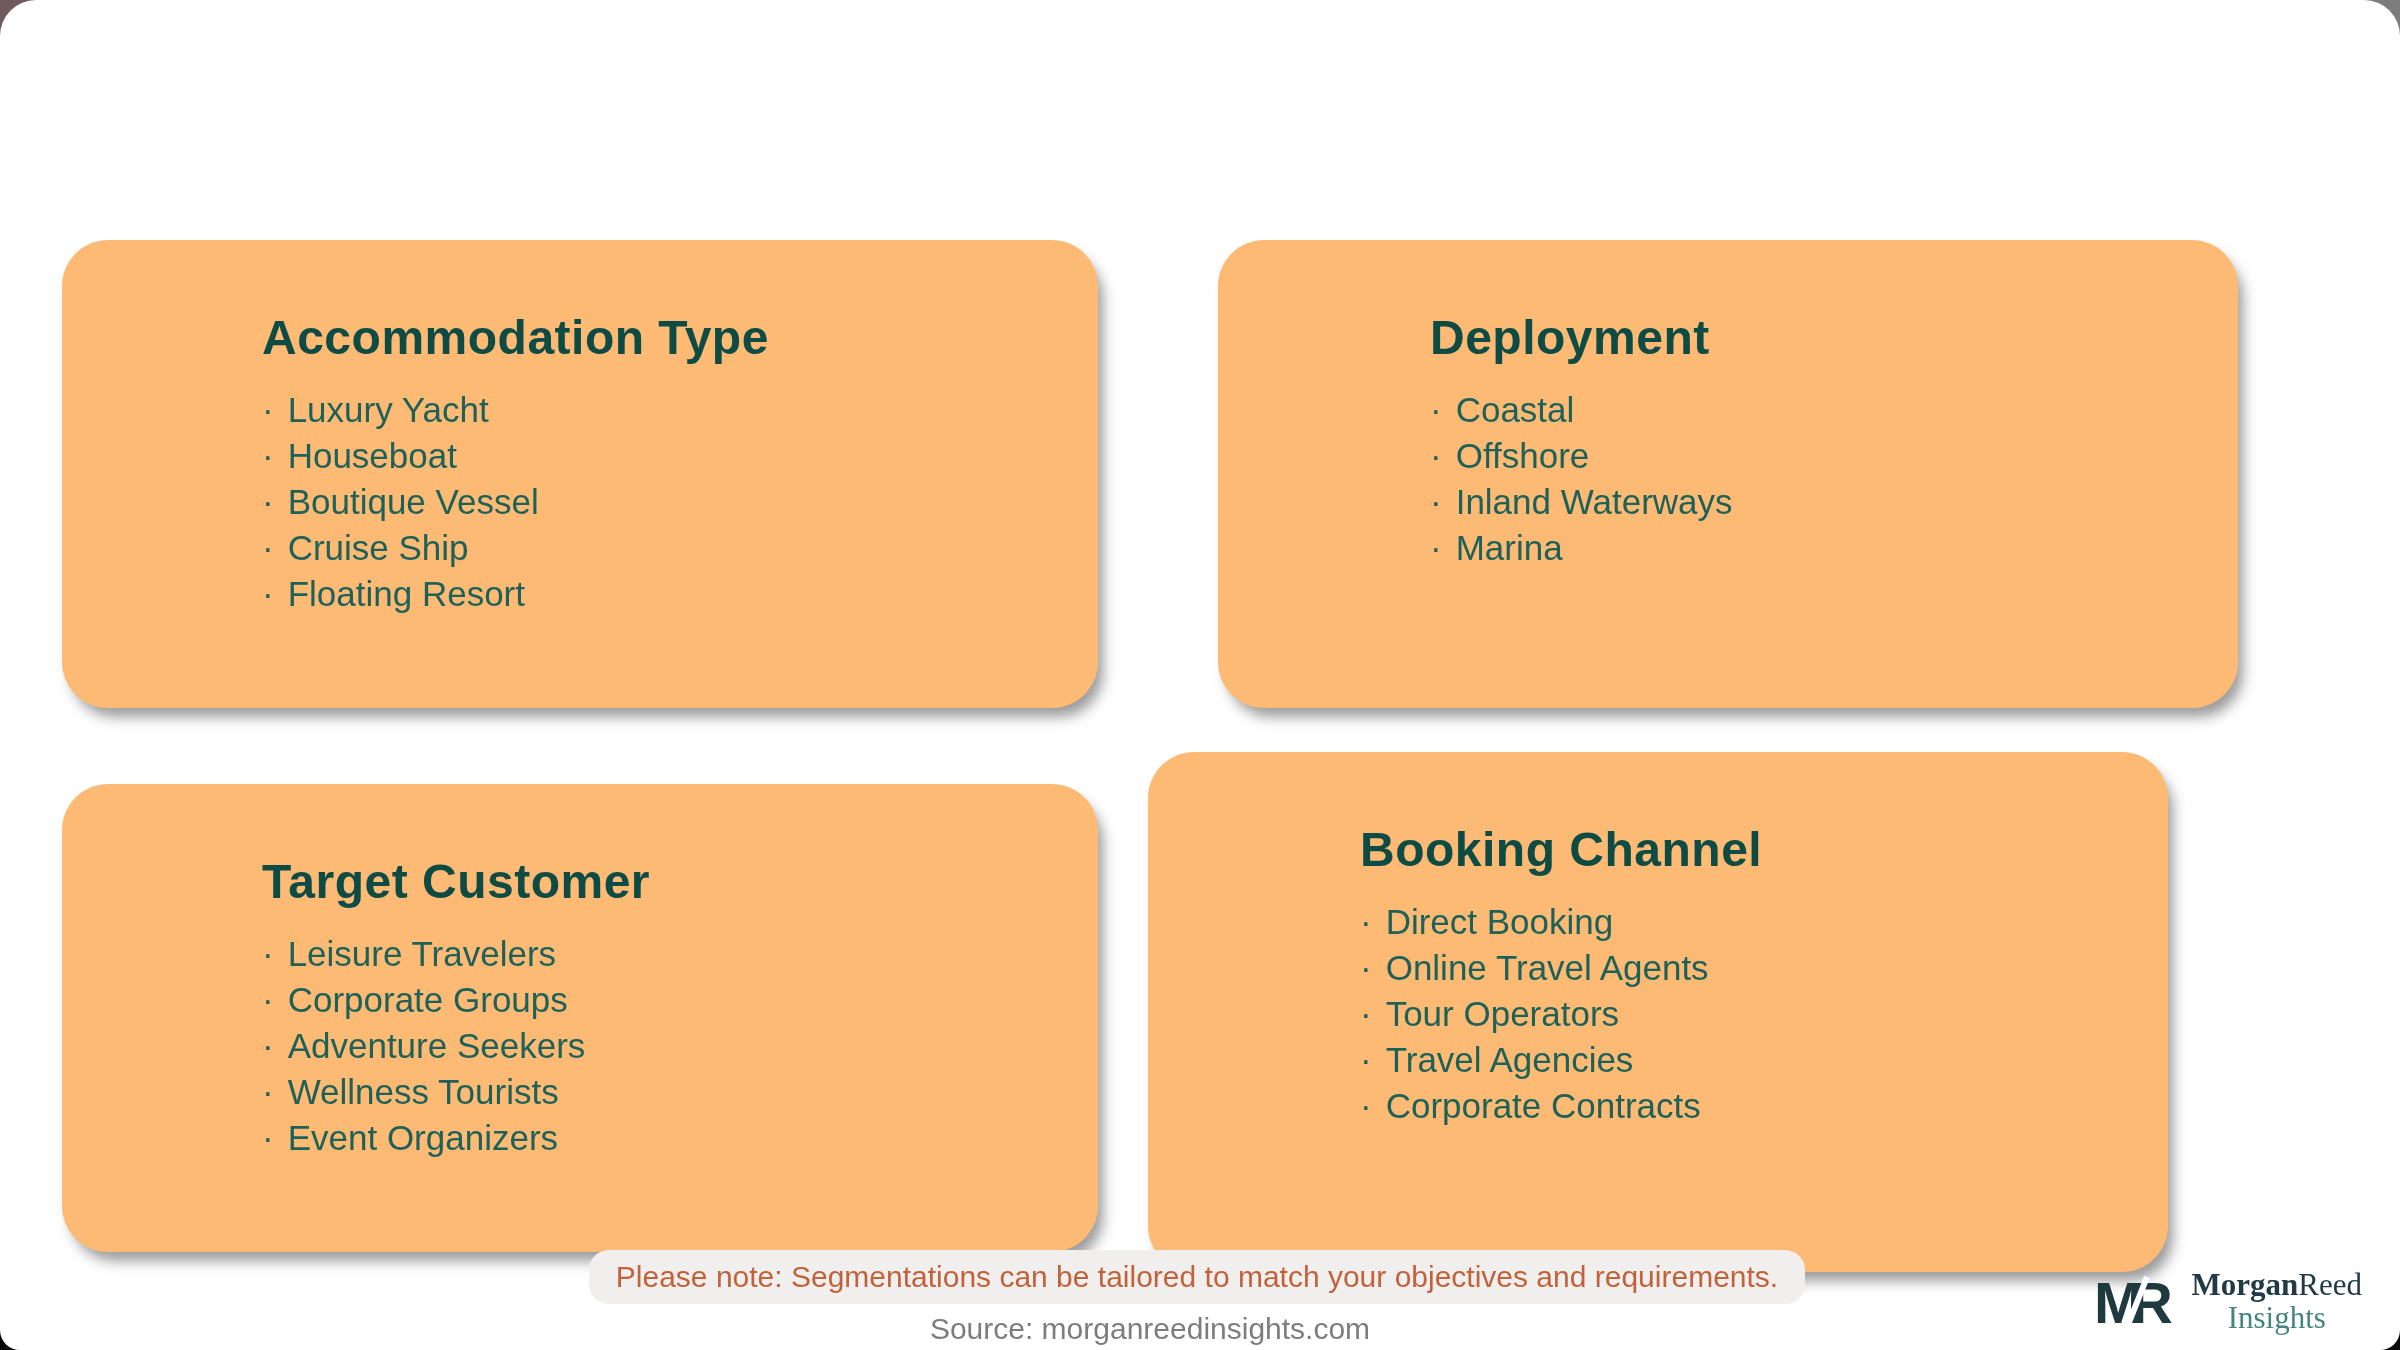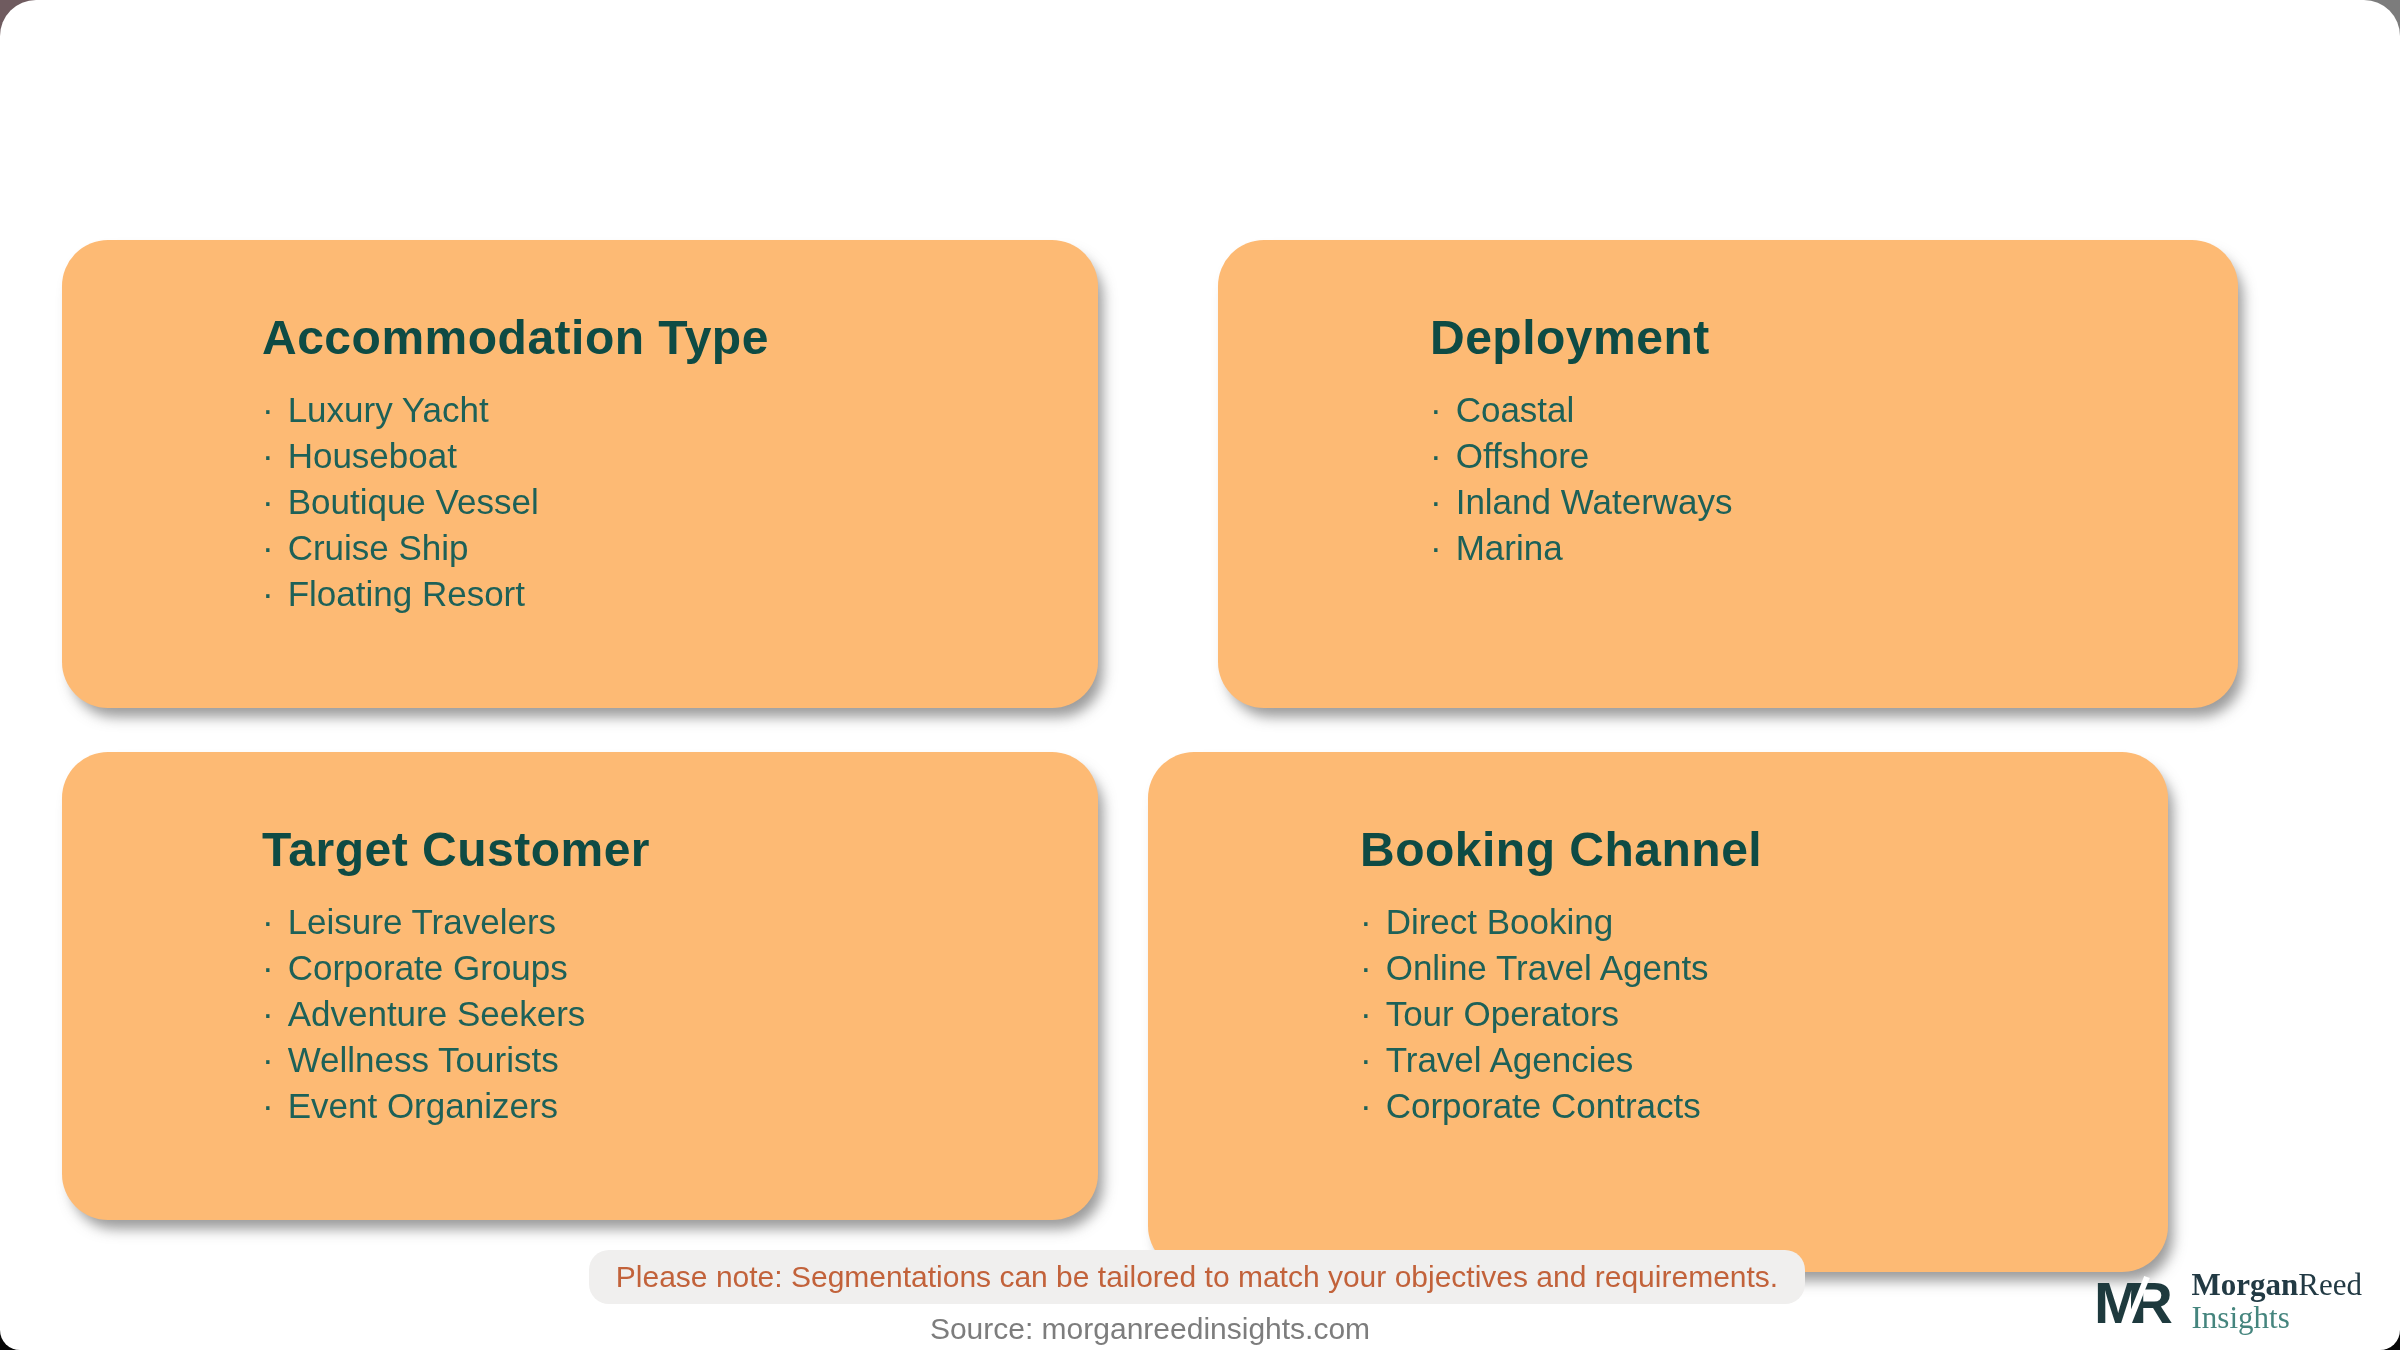--- a/index.html
+++ b/index.html
@@ -58,21 +58,21 @@
   .card {
     position: absolute;
     background: #fdba74;
     border-radius: 46px;
     box-shadow: 7px 11px 13px -2px rgba(72, 72, 72, 0.55);
     box-sizing: border-box;
     padding: 70px 50px 0 200px;
   }
   .card.c1 { left: 62px;   top: 240px; width: 1036px; height: 468px; }
   .card.c2 { left: 1218px; top: 240px; width: 1020px; height: 468px; padding-left: 212px; }
-  .card.c3 { left: 62px;   top: 752px; width: 1036px; height: 468px; }
+  .card.c3 { left: 62px;   top: 784px; width: 1036px; height: 468px; }
   .card.c4 { left: 1148px; top: 752px; width: 1020px; height: 520px; padding-left: 212px; }
 
   .card h2 {
     margin: 0 0 22px 0;
     font-size: 48px;
     font-weight: bold;
     letter-spacing: 0.5px;
     color: #0e4b44;
   }
   .card ul {
@@ -126,21 +126,21 @@
     gap: 12px;
   }
   .logo-text {
     font-family: "Liberation Serif", serif;
     font-size: 31px;
     line-height: 33px;
     color: #223a44;
     white-space: nowrap;
   }
   .logo-text .bold { font-weight: bold; }
-  .logo-text .sub  { color: #45857e; }
+  .logo-text .sub  { color: #45857e; text-align: center; }
 </style>
 </head>
 <body>
 
 <div class="slide">
   <div class="corner tl"></div>
   <div class="corner tr"></div>
   <div class="corner bl"></div>
   <div class="corner br"></div>
 

